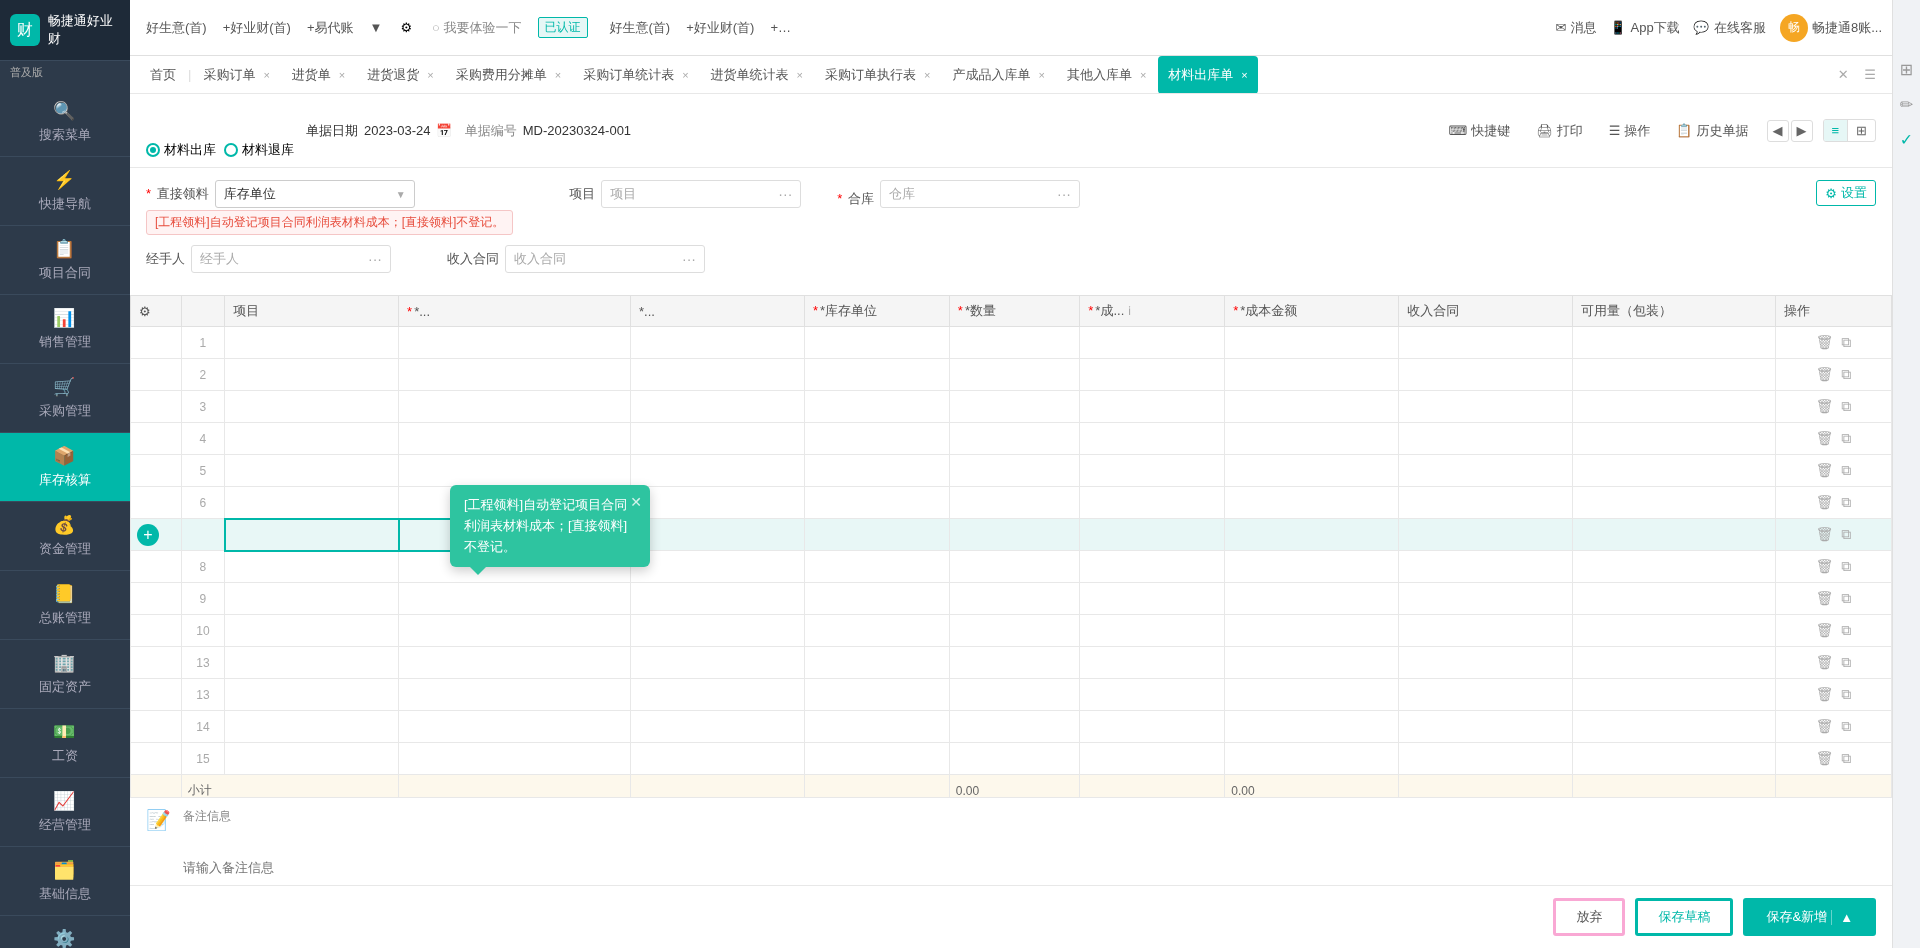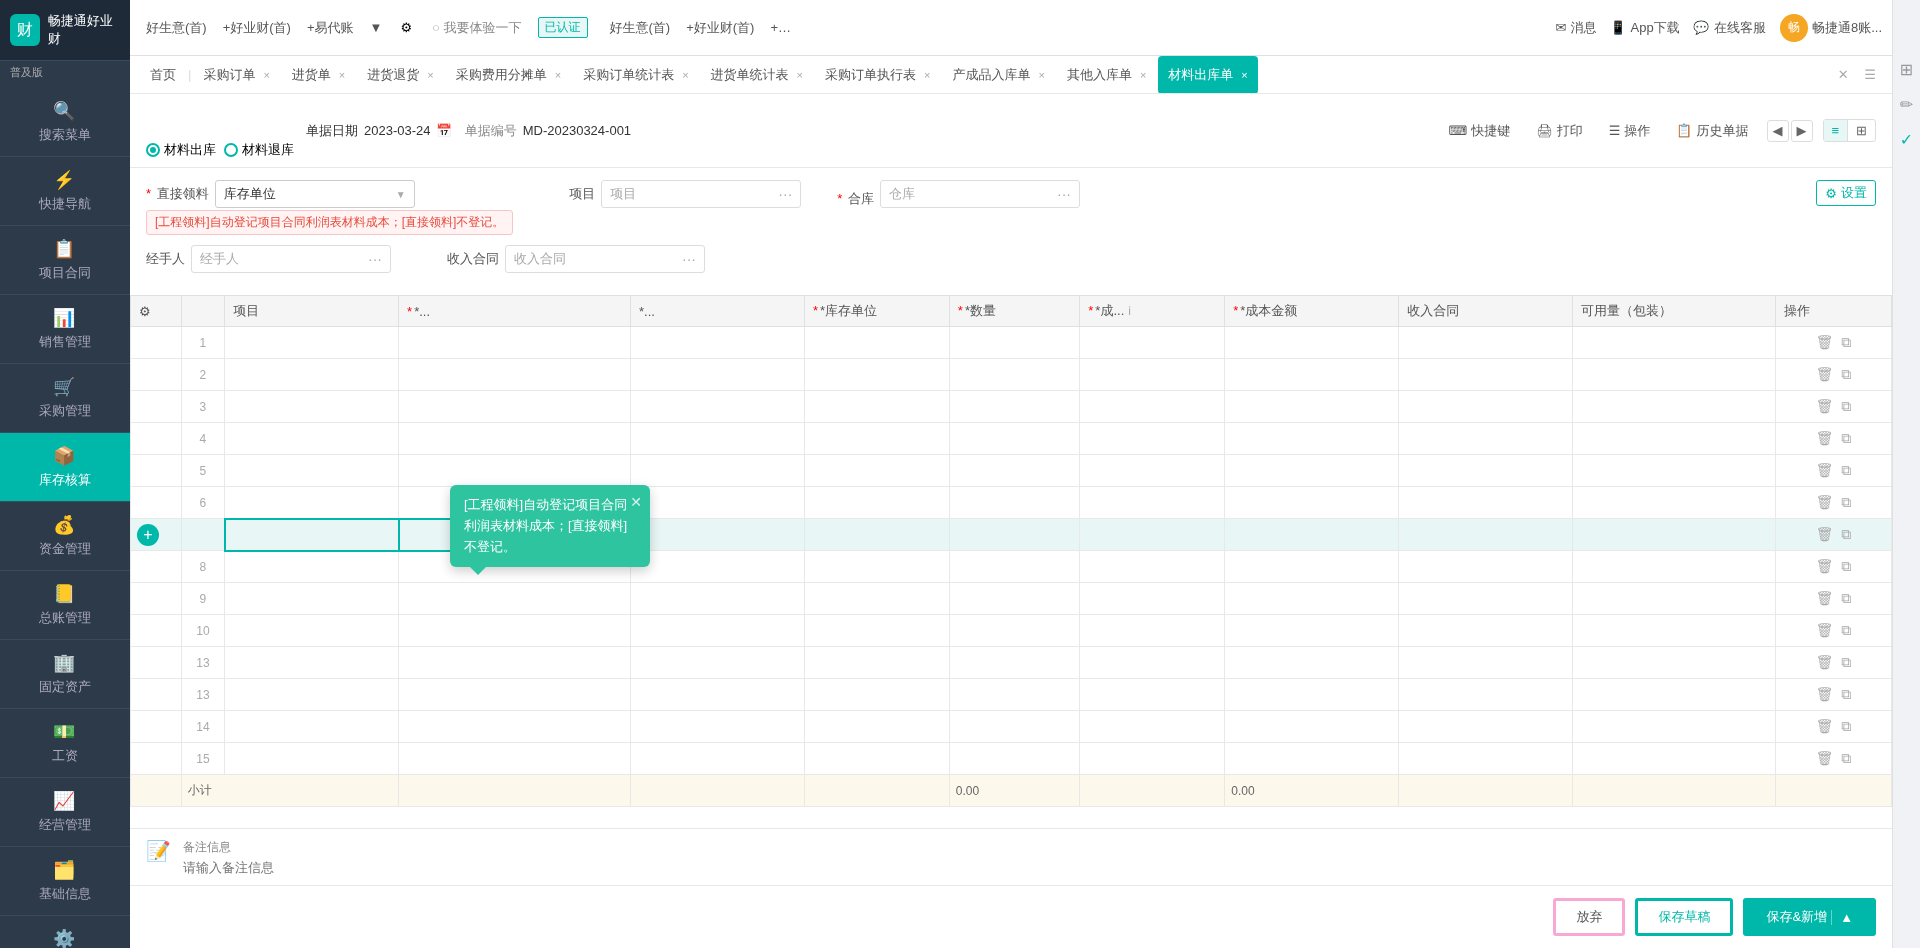--- a/index.html
+++ b/index.html
@@ -683,21 +683,21 @@
       <div class="tooltip-popup" style="left: 320px; top: 190px;">
         <span class="tooltip-close">✕</span>
         <span>[工程领料]自动登记项目合同利润表材料成本；[直接领料]不登记。</span>
         <div class="tooltip-arrow"></div>
       </div>
     </div>
 
     <div class="form-footer">
       <div class="notes-section">
         <span class="notes-icon">📝</span>
-        <div style="display:flex;flex-direction:column;flex:1;">
+        <div style="display:flex;flex-direction:column;flex:1;gap:31px;">
           <span class="notes-label">备注信息</span>
           <input class="notes-input" type="text" placeholder="请输入备注信息" style="">
         </div>
       </div>
     </div>
 
     <div class="action-bar">
       <button class="btn btn-default">放弃</button>
       <button class="btn btn-secondary">保存草稿</button>
       <button class="btn btn-primary">

